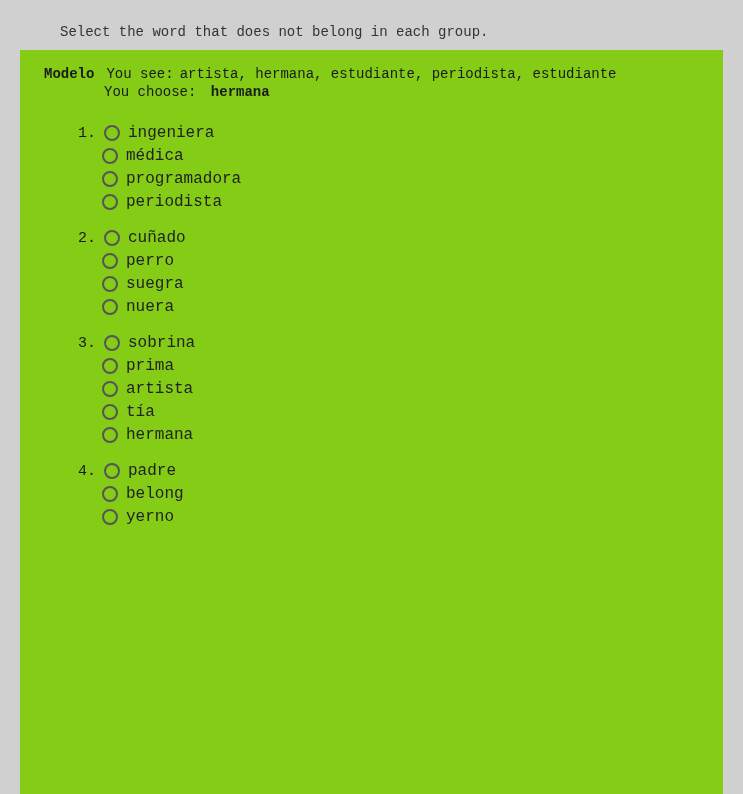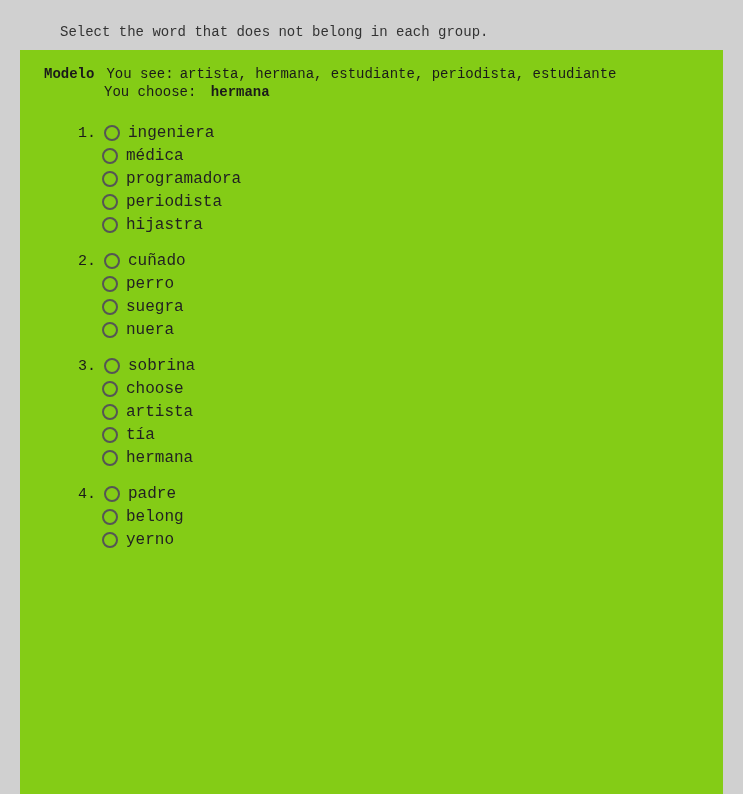--- a/index.html
+++ b/index.html
@@ -119,24 +119,20 @@
             <span class="option-label">médica</span>
           </div>
           <div class="radio-option">
             <span class="radio-circle"></span>
             <span class="option-label">programadora</span>
           </div>
           <div class="radio-option">
             <span class="radio-circle"></span>
             <span class="option-label">periodista</span>
           </div>
-          <div class="radio-option">
-            <span class="radio-circle"></span>
-            <span class="option-label">hijastra</span>
-          </div>
         </div>
         <div class="question-block">
           <div class="radio-option" style="margin-left: 20px;">
             <span style="min-width: 22px; text-align: right; font-size: 15px;">2.</span>
             <span class="radio-circle"></span>
             <span class="option-label">cuñado</span>
           </div>
           <div class="radio-option">
             <span class="radio-circle"></span>
             <span class="option-label">perro</span>
@@ -151,21 +147,21 @@
           </div>
         </div>
         <div class="question-block">
           <div class="radio-option" style="margin-left: 20px;">
             <span style="min-width: 22px; text-align: right; font-size: 15px;">3.</span>
             <span class="radio-circle"></span>
             <span class="option-label">sobrina</span>
           </div>
           <div class="radio-option">
             <span class="radio-circle"></span>
-            <span class="option-label">choose</span>
+            <span class="option-label">prima</span>
           </div>
           <div class="radio-option">
             <span class="radio-circle"></span>
             <span class="option-label">artista</span>
           </div>
           <div class="radio-option">
             <span class="radio-circle"></span>
             <span class="option-label">tía</span>
           </div>
           <div class="radio-option">

